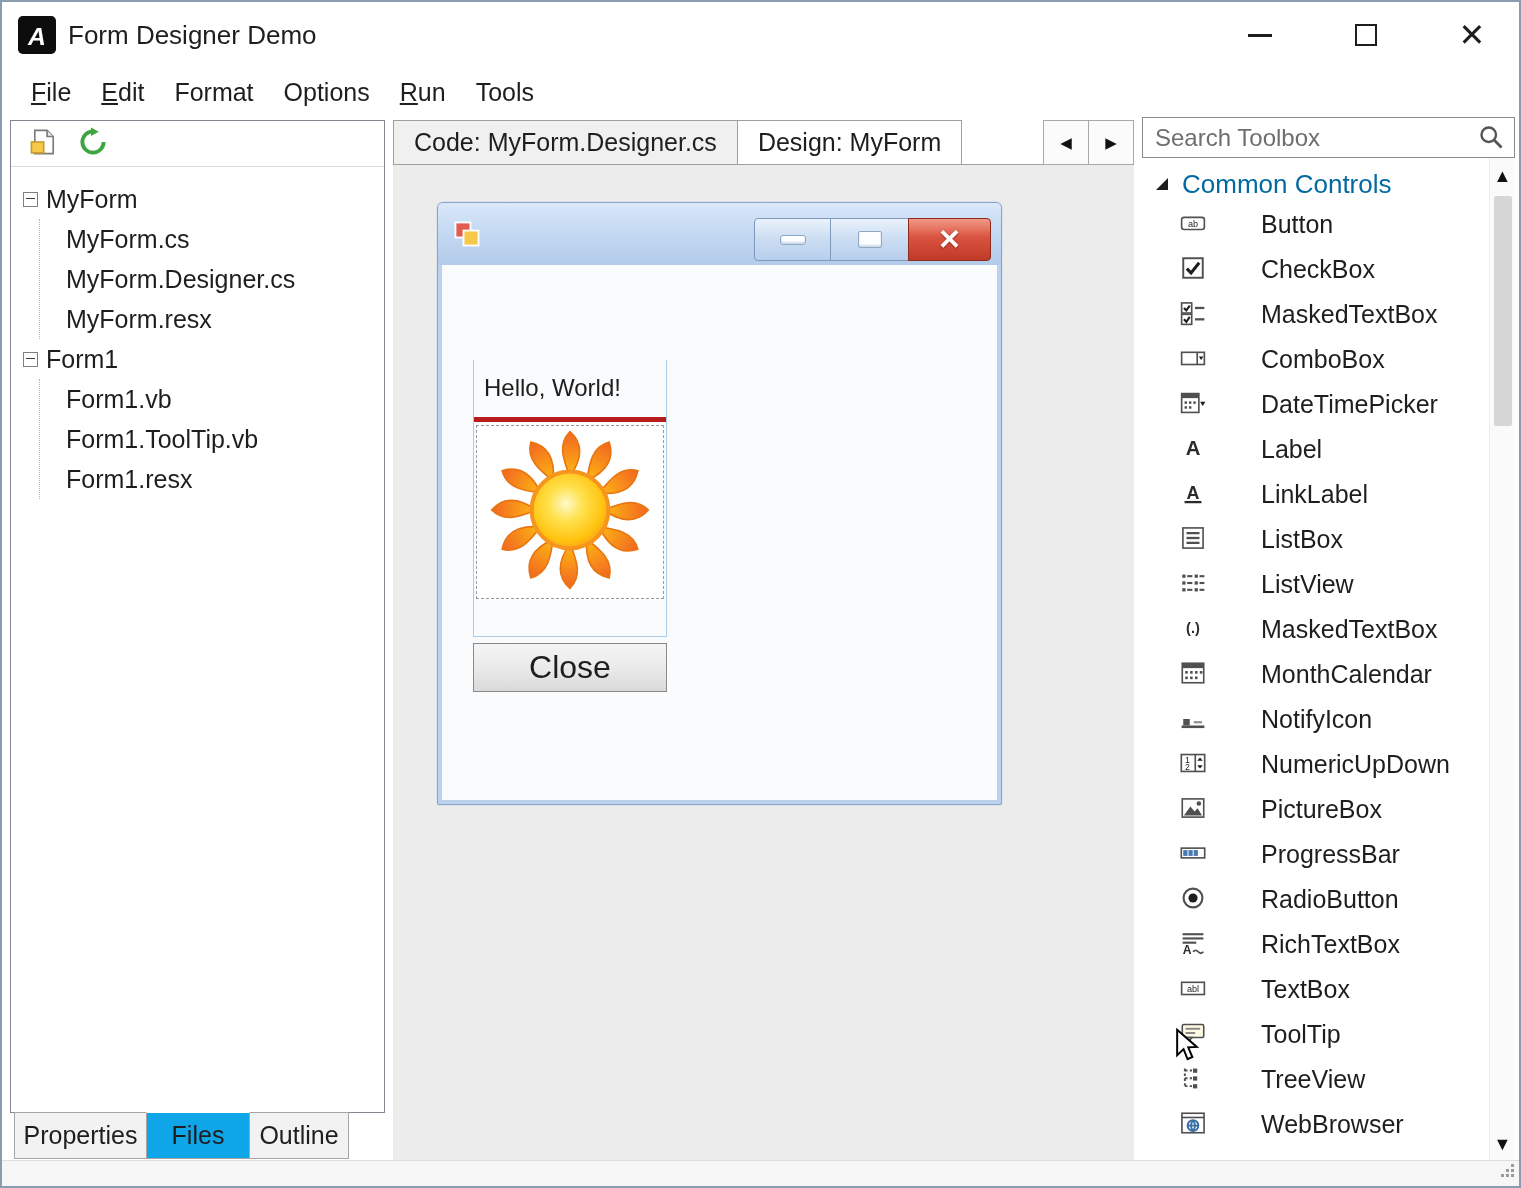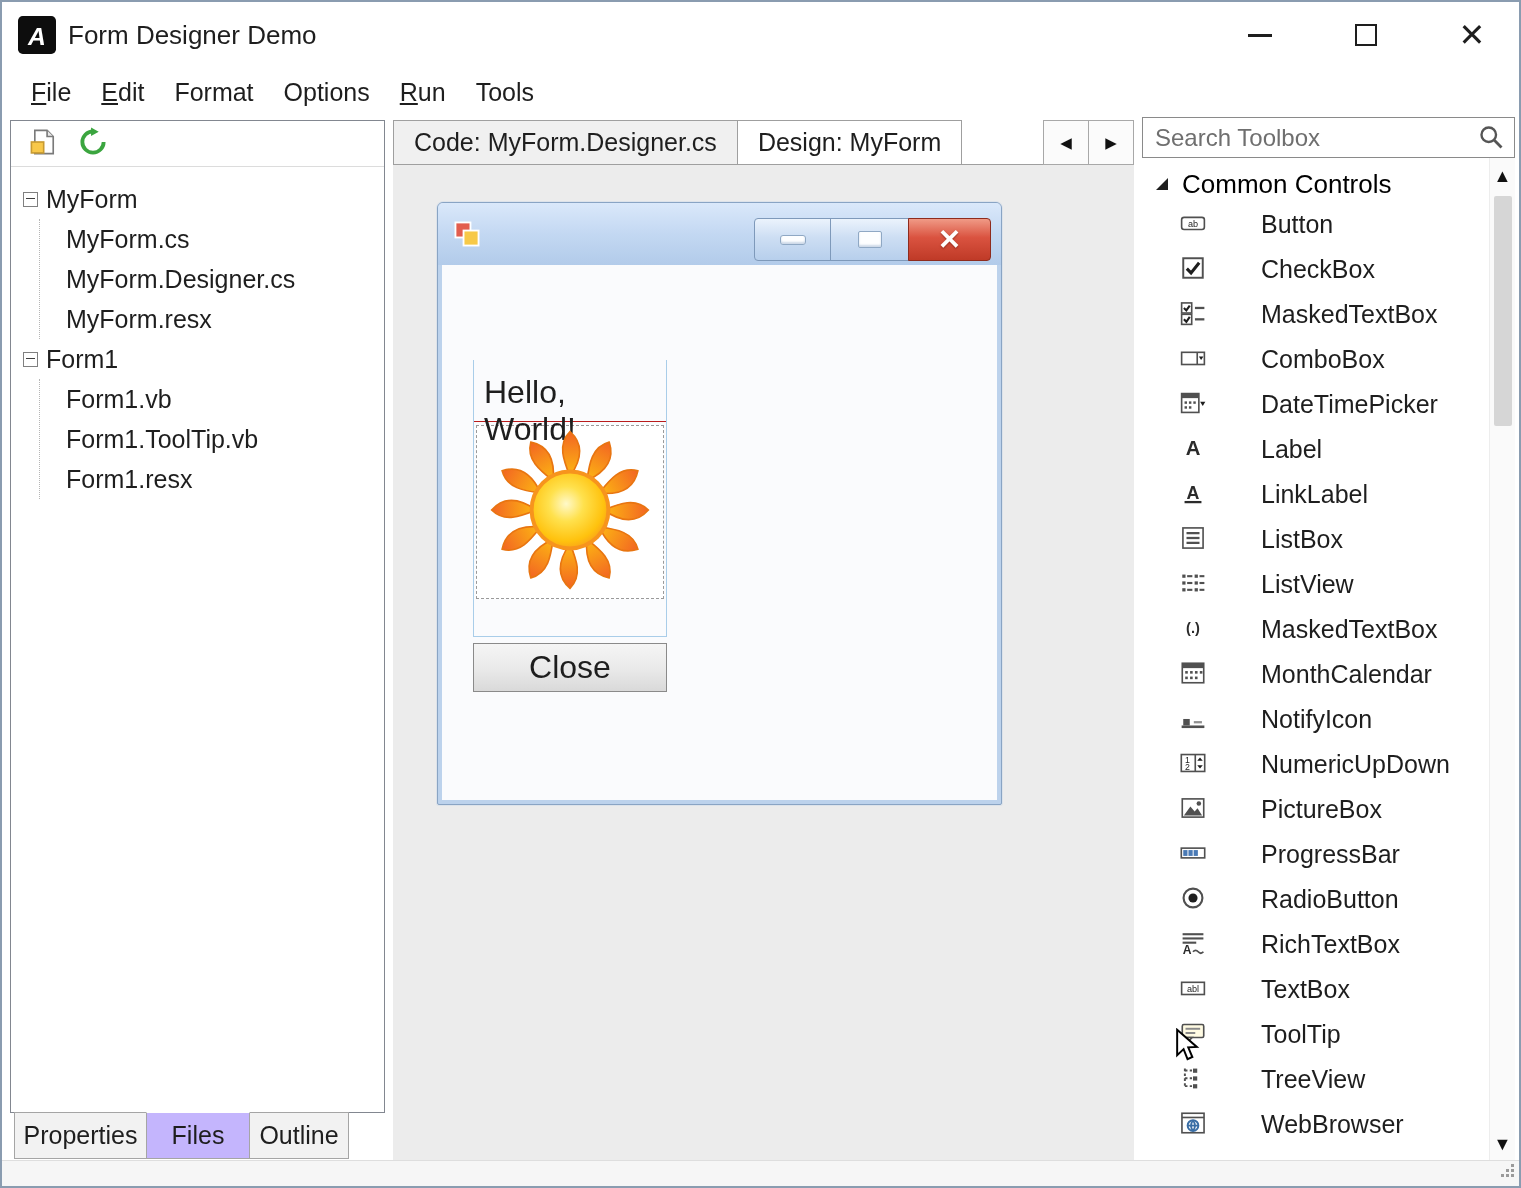--- a/index.html
+++ b/index.html
@@ -30,21 +30,21 @@
 .tree-parent{display:flex;align-items:center;height:40px;padding-left:12px;cursor:pointer;}
 .expander{width:15px;height:15px;border:1px solid #808080;background:#fff;position:relative;margin-right:8px;flex:0 0 auto;cursor:pointer;}
 .expander::after{content:"";position:absolute;left:2px;right:2px;top:50%;height:1px;margin-top:-1px;background:#404040;}
 .tree-children{margin-left:28px;border-left:1px dotted #b5b5b5;}
 .tree-child{height:40px;display:flex;align-items:center;padding-left:26px;cursor:pointer;}
 
 
 .left-tabs{position:absolute;left:12px;top:1110px;display:flex;z-index:3;}
 .side-tab{height:47px;border:1px solid #a5a5a5;background:#f2f2f2;font-size:25px;display:flex;align-items:center;justify-content:center;font-family:inherit;cursor:pointer;color:#1e1e1e;}
 .side-tab + .side-tab{margin-left:-1px;}
-.side-tab.active{background:#c4b5fd;border-top-color:#fff;z-index:4;}
+.side-tab.active{background:#0ea5e9;border-top-color:#fff;z-index:4;}
 
 
 .editor{position:absolute;left:391px;top:118px;width:741px;height:1042px;background:#fff;}
 .tab-strip{position:relative;height:45px;border-bottom:1px solid #9f9f9f;background:#fff;display:flex;}
 .ed-tab{height:45px;border:1px solid #9f9f9f;background:#f0f0f0;font-size:25px;padding:0 20px;display:flex;align-items:center;font-family:inherit;color:#1e1e1e;cursor:pointer;white-space:nowrap;}
 .ed-tab + .ed-tab{margin-left:-1px;}
 .ed-tab.active{background:#fff;z-index:2;}
 .tab-scrolls{margin-left:auto;display:flex;}
 .scroll-btn{width:46px;height:45px;border:1px solid #a8a8a8;background:#fbfbfb;font-size:15px;display:flex;align-items:center;justify-content:center;cursor:pointer;color:#111;font-family:inherit;}
 .scroll-btn + .scroll-btn{margin-left:-1px;}
@@ -58,32 +58,32 @@
 .df-btn{height:43px;border:1px solid #7E99BA;background:linear-gradient(#EBF3FC,#CDDEF3 45%,#B7CFEC);display:flex;align-items:center;justify-content:center;cursor:pointer;padding:0;}
 .df-btn + .df-btn{margin-left:-1px;}
 .df-btn.min{width:77px;border-radius:4px 0 0 4px;}
 .df-btn.max{width:79px;}
 .df-btn.close{width:83px;background:linear-gradient(#F09A86,#DA5340 45%,#BF3A27);border-color:#8E2B1D;border-radius:0 4px 4px 0;}
 .glyph-df-min{width:26px;height:10px;background:#FDFEFF;border:1px solid #8FA8C4;border-radius:3px;box-shadow:inset 0 -2px 2px #cdd9e8;display:block;}
 .glyph-df-max{width:24px;height:17px;background:#FDFEFF;border:1px solid #8FA8C4;border-radius:2px;box-shadow:inset 0 -2px 2px #cdd9e8;display:block;}
 .glyph-df-close{font-size:28px;font-weight:bold;color:#fff;text-shadow:0 1px 2px rgba(90,15,5,.55);line-height:1;}
 .df-body{position:absolute;left:4px;right:4px;top:62px;bottom:4px;background:#FAFBFD;}
 .df-wrapper{position:absolute;left:31px;top:95px;width:194px;height:277px;border-left:1px solid #A9CDE9;border-right:1px solid #A9CDE9;border-bottom:1px solid #A9CDE9;}
-.df-label{height:62px;border-bottom:1px solid #b91c1c;font-size:32px;padding:14px 0 0 10px;cursor:default;}
+.df-label{height:62px;border-bottom:5px solid #b91c1c;font-size:24px;padding:14px 0 0 10px;cursor:default;}
 .df-picture{margin:3px 2px 0 2px;height:174px;border:1px dashed #9a9a9a;background:#fff;display:flex;align-items:center;justify-content:center;cursor:default;}
 .df-close-btn{position:absolute;left:31px;top:378px;width:194px;height:49px;border:1px solid #8a8a8a;background:linear-gradient(#F5F5F5,#E9E9E9 55%,#D9D9D9);font-size:32px;font-family:inherit;color:#1e1e1e;cursor:pointer;}
 
 
 .toolbox{position:absolute;left:1140px;top:115px;width:373px;height:1045px;background:#fff;}
 .tb-search{position:relative;height:41px;}
 .tb-search input{width:100%;height:41px;border:1px solid #8a8a8a;padding:0 48px 0 12px;font-size:24px;font-family:inherit;color:#1e1e1e;background:#fff;outline:none;}
 .tb-search input::placeholder{color:#6f6f6f;}
 .search-icon{position:absolute;right:10px;top:6px;pointer-events:none;}
 .tb-body{position:absolute;left:0;top:41px;right:0;bottom:0;overflow:hidden;}
-.tb-header{display:flex;align-items:center;height:52px;padding-left:14px;font-size:26px;cursor:pointer;background:none;border:none;font-family:inherit;color:#000000;width:100%;text-align:left;}
+.tb-header{display:flex;align-items:center;height:52px;padding-left:14px;font-size:26px;cursor:pointer;background:none;border:none;font-family:inherit;color:#0369a1;width:100%;text-align:left;}
 .tw{width:0;height:0;border-style:solid;border-width:0 0 12px 12px;border-color:transparent transparent #1e1e1e transparent;margin-right:14px;flex:0 0 auto;}
 .tb-item{display:flex;align-items:flex-start;height:45px;padding-left:38px;font-size:25px;cursor:pointer;padding-right:30px;gap:40px;}
 .tb-icon{width:26px;height:26px;margin-right:15px;display:flex;align-items:center;justify-content:center;flex:0 0 auto;}
 .tb-icon svg{width:26px;height:26px;}
 .tb-scrollbar{position:absolute;right:0;top:41px;bottom:0;width:26px;background:#fafafa;border-left:1px solid #ededed;display:flex;flex-direction:column;align-items:center;}
 .sb-arrow{width:26px;height:36px;display:flex;align-items:center;justify-content:center;font-size:18px;color:#111;background:none;border:none;cursor:pointer;font-family:inherit;}
 .sb-arrow.down{margin-top:auto;}
 .sb-thumb{width:18px;height:230px;background:#d6d6d6;border-radius:2px;margin-top:2px;cursor:pointer;}
 
 

